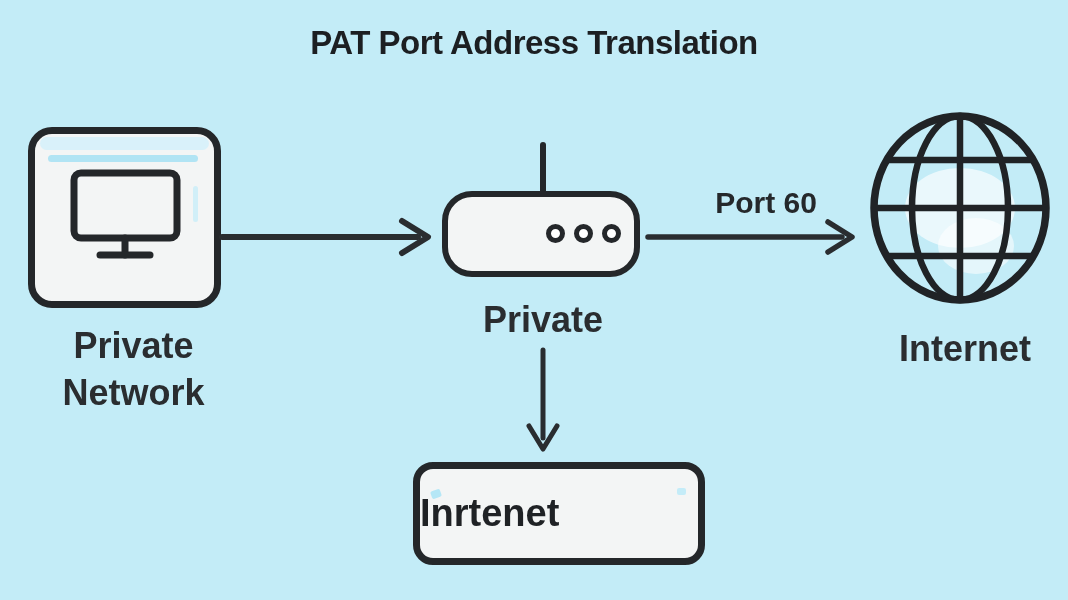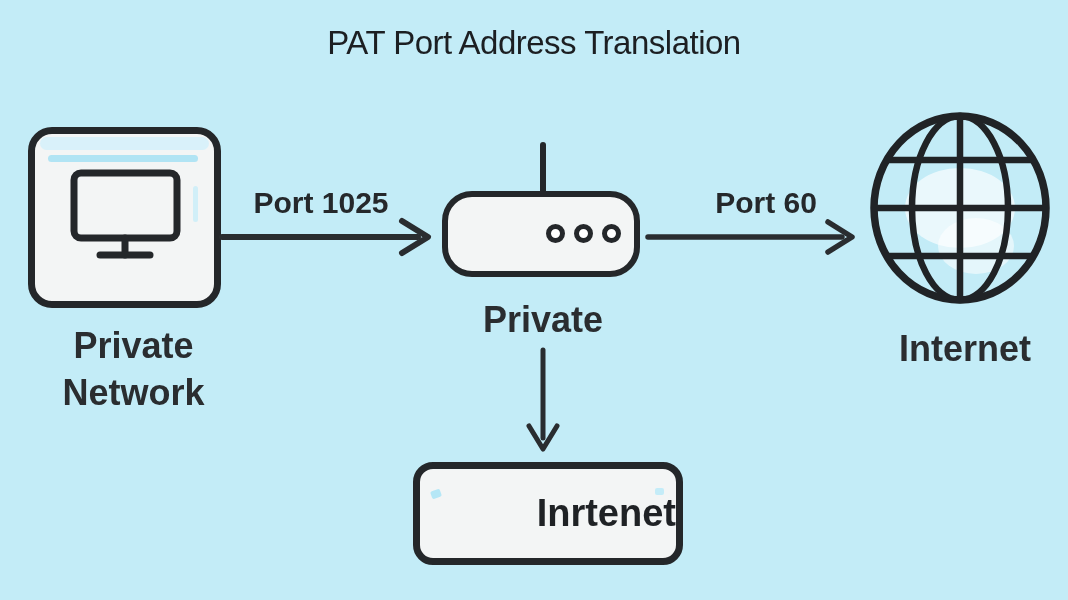--- a/index.html
+++ b/index.html
@@ -15,21 +15,21 @@
     background: #c3ecf7;
     overflow: hidden;
     color: #26292c;
   }
   .abs { position: absolute; }
 
   .title {
     left: 0; right: 0; top: 24px;
     text-align: center;
     font-size: 33px;
-    font-weight: 400;
+    font-weight: 700;
     letter-spacing: -0.5px;
     color: #1c1f22;
   }
 
   .node-box {
     background: #f3f5f5;
     border: 7px solid #24272a;
     box-sizing: border-box;
   }
 
@@ -110,25 +110,25 @@
     width: 19px; height: 19px;
     box-sizing: border-box;
     border: 5.5px solid #24272a;
     border-radius: 50%;
     background: #ffffff;
   }
 
   
   .nat-box {
     left: 413px; top: 462px;
-    width: 270px; height: 103px;
+    width: 292px; height: 103px;
     border-radius: 20px;
     display: flex;
     align-items: center;
-    justify-content: flex-end;
+    justify-content: flex-start;
   }
   .nat-label {
     font-size: 38px;
     font-weight: 700;
     color: #1f2225;
   }
   .nat-mark-l {
     position: absolute;
     left: 11px; top: 21px;
     width: 10px; height: 8px;
@@ -160,21 +160,20 @@
     <div class="monitor-wrap">
       <svg width="120" height="100" viewBox="0 0 120 100">
         <rect x="9" y="7" width="103" height="65" rx="7" fill="#f3f5f5" stroke="#24272a" stroke-width="7"></rect>
         <line x1="60" y1="72" x2="60" y2="89" stroke="#24272a" stroke-width="7" stroke-linecap="round"></line>
         <line x1="35" y1="89" x2="85" y2="89" stroke="#24272a" stroke-width="7" stroke-linecap="round"></line>
       </svg>
     </div>
   </div>
   <div class="abs node-label label-private">Private Network</div>
 
-  <div class="abs edge-label label-port1025">Port 1025</div>
   <div class="abs" style="left:210px; top:215px;">
     <svg width="235" height="45" viewBox="0 0 235 45">
       <line x1="12" y1="22" x2="208" y2="22" stroke="#2a2d30" stroke-width="6" stroke-linecap="round"></line>
       <polyline points="192,6 218,22 192,38" fill="none" stroke="#2a2d30" stroke-width="6" stroke-linecap="round" stroke-linejoin="round"></polyline>
     </svg>
   </div>
 
   <div class="abs antenna"></div>
   <div class="abs node-box router-box"></div>
   <div class="abs router-dots">

